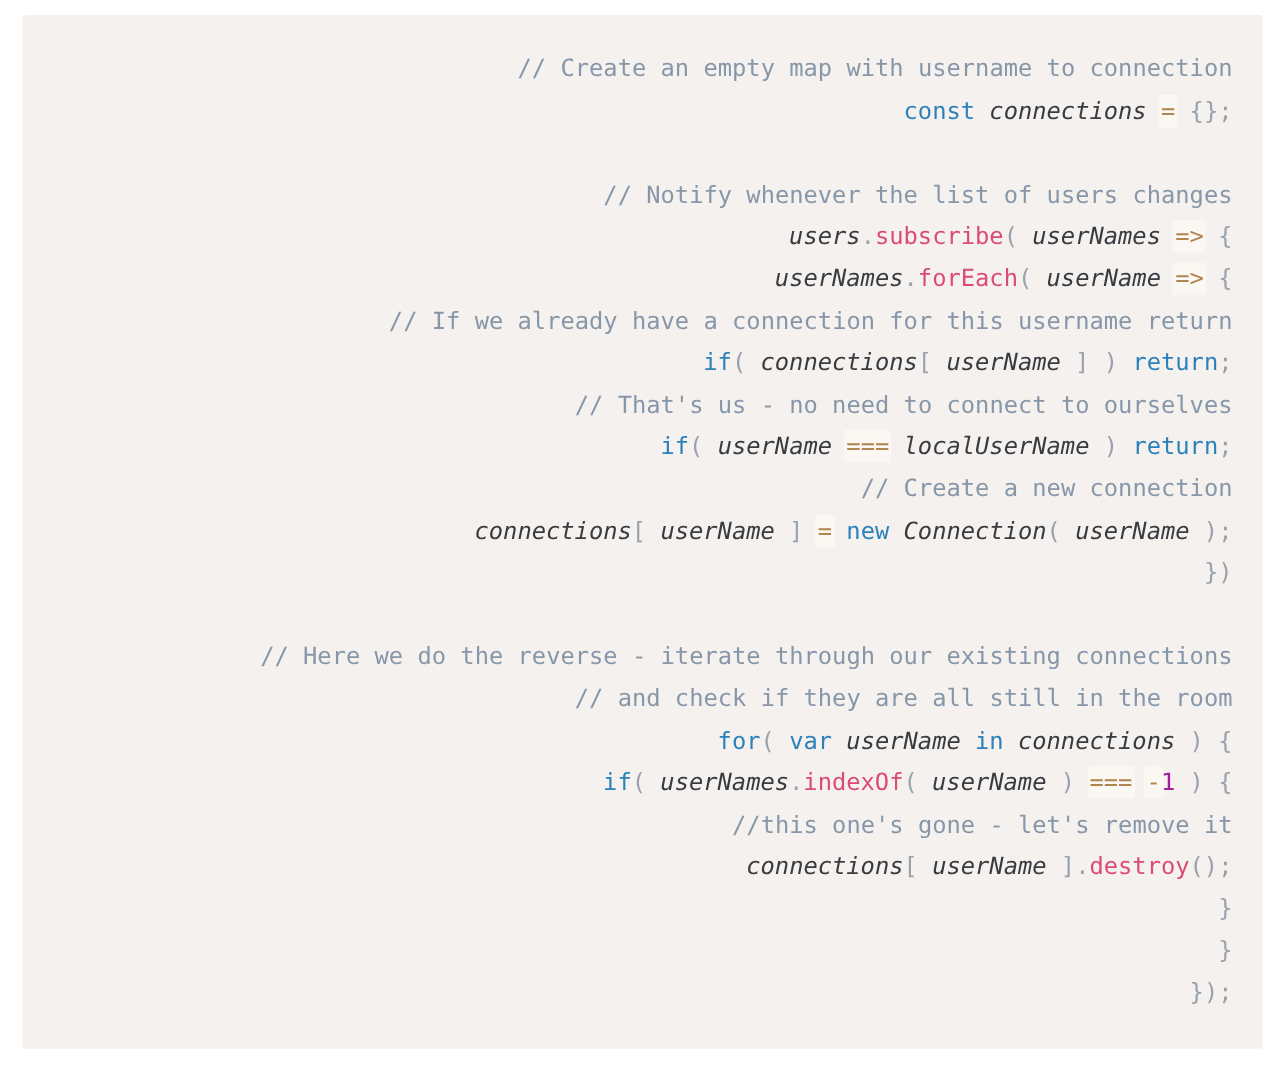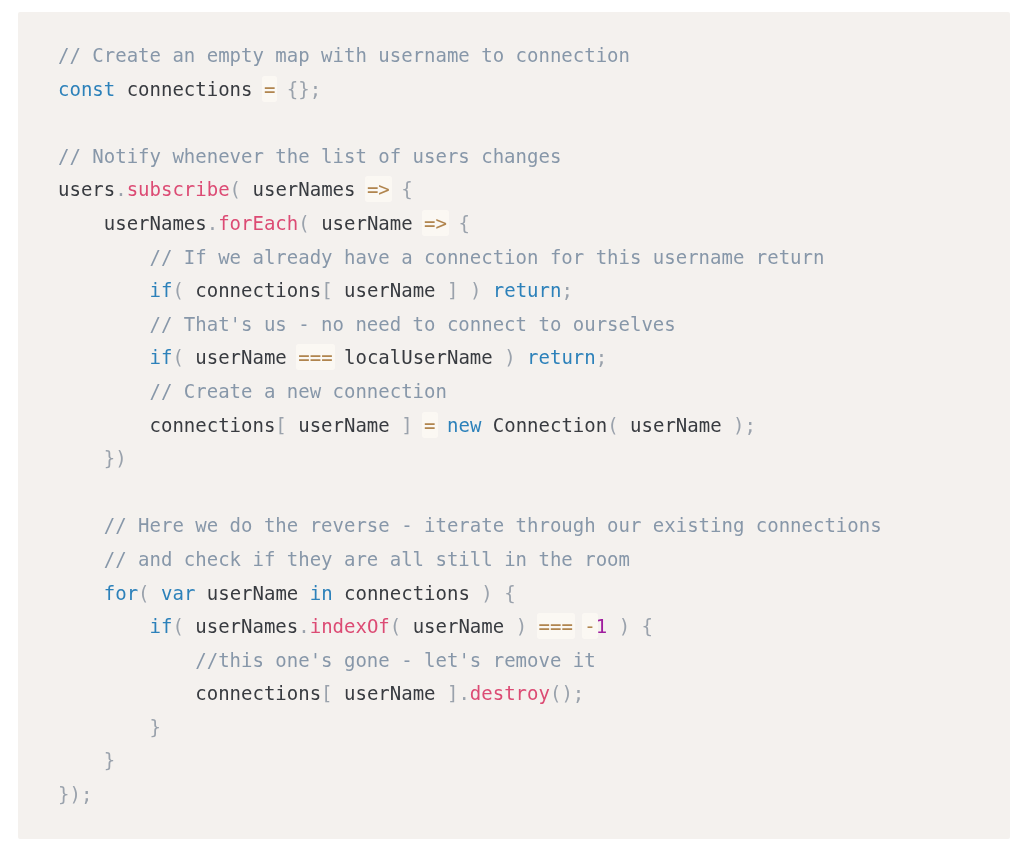--- a/index.html
+++ b/index.html
@@ -11,33 +11,34 @@
     overflow: hidden;
   }
   .code-block {
     box-sizing: border-box;
     margin: 12px 14px 3px 18px;
     width: 992px;
     min-height: 826px;
     background: var(--block-bg, #f4f1ee);
     border-radius: 2px;
     padding: 27px 24px 27px 40px;
+    text-align: right;
   }
   .code-pre {
     margin: 0;
     font-family: "DejaVu Sans Mono", "Liberation Mono", monospace;
     font-size: 19px;
     line-height: 33.6px;
     white-space: pre;
     color: var(--tok-plain, #383b40);
   }
   .code-line {
     height: 33.6px;
   }
-  .tok-p { color: var(--tok-plain, #383b40); }
+  .tok-p { color: var(--tok-plain, #383b40); font-style: italic; }
   .tok-c { color: var(--tok-comment, #8797a9); }
   .tok-k { color: var(--tok-keyword, #2c81ba); }
   .tok-f { color: var(--tok-function, #dc4b74); }
   .tok-n { color: var(--tok-number, #a01d9e); }
   .tok-u { color: var(--tok-punctuation, #9aa2ac); }
   .tok-o {
     color: var(--tok-operator, #b1854e);
     background: var(--op-bg, #fbf8f3);
     box-shadow: 0 0 0 2px var(--op-bg, #fbf8f3);
     border-radius: 1px;

